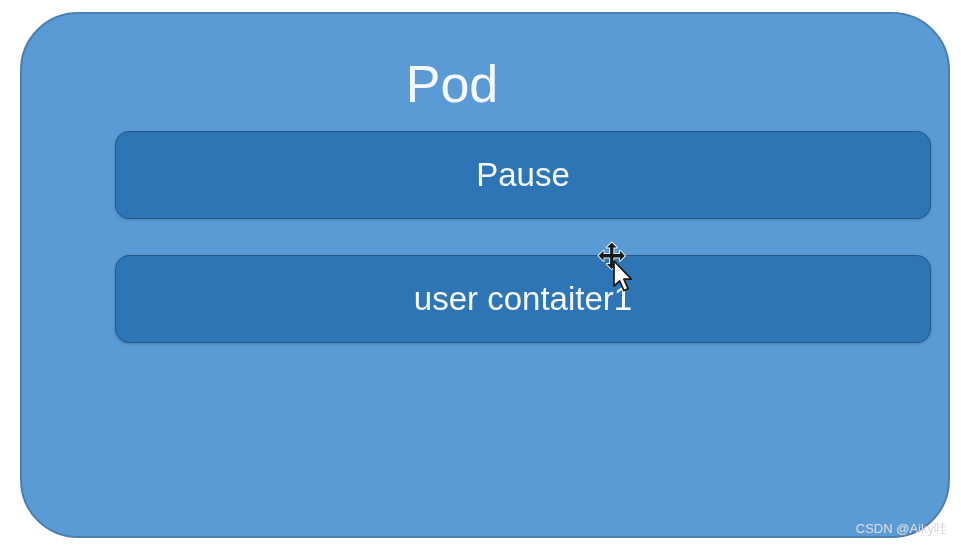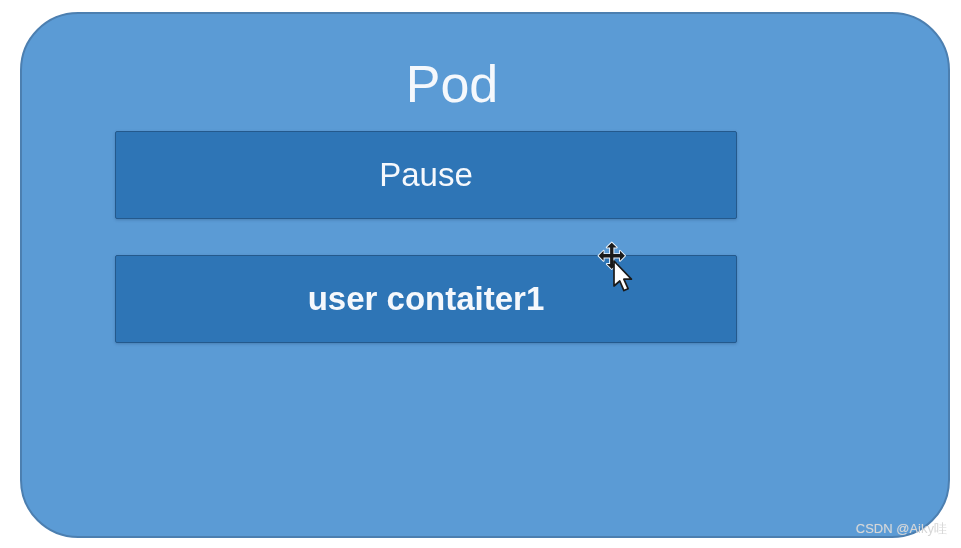--- a/index.html
+++ b/index.html
@@ -32,30 +32,30 @@
     top: 42px;
     width: 860px;
     text-align: center;
     font-size: 52px;
     line-height: 1.1;
     color: var(--label-text, #f5f8fc);
   }
   .cbox {
     position: absolute;
     left: 93px;
-    width: 622px;
+    width: 816px;
     height: 88px;
     background: var(--container-fill, #2e75b6);
     border: 1px solid var(--container-border, rgba(23,54,93,0.35));
-    border-radius: 2px;
+    border-radius: 14px;
     box-sizing: border-box;
     box-shadow: 0 1px 3px rgba(25,55,95,0.30);
   }
   .cbox-0 { top: 117px; }
-  .cbox-1 { top: 241px; font-weight: bold; }
+  .cbox-1 { top: 241px; }
   .cbox-2 { top: 375px; }
   .cbox-label {
     display: block;
     width: 100%;
     text-align: center;
     line-height: 86px;
     font-size: 33px;
     color: var(--label-text, #f5f8fc);
     white-space: nowrap;
   }

